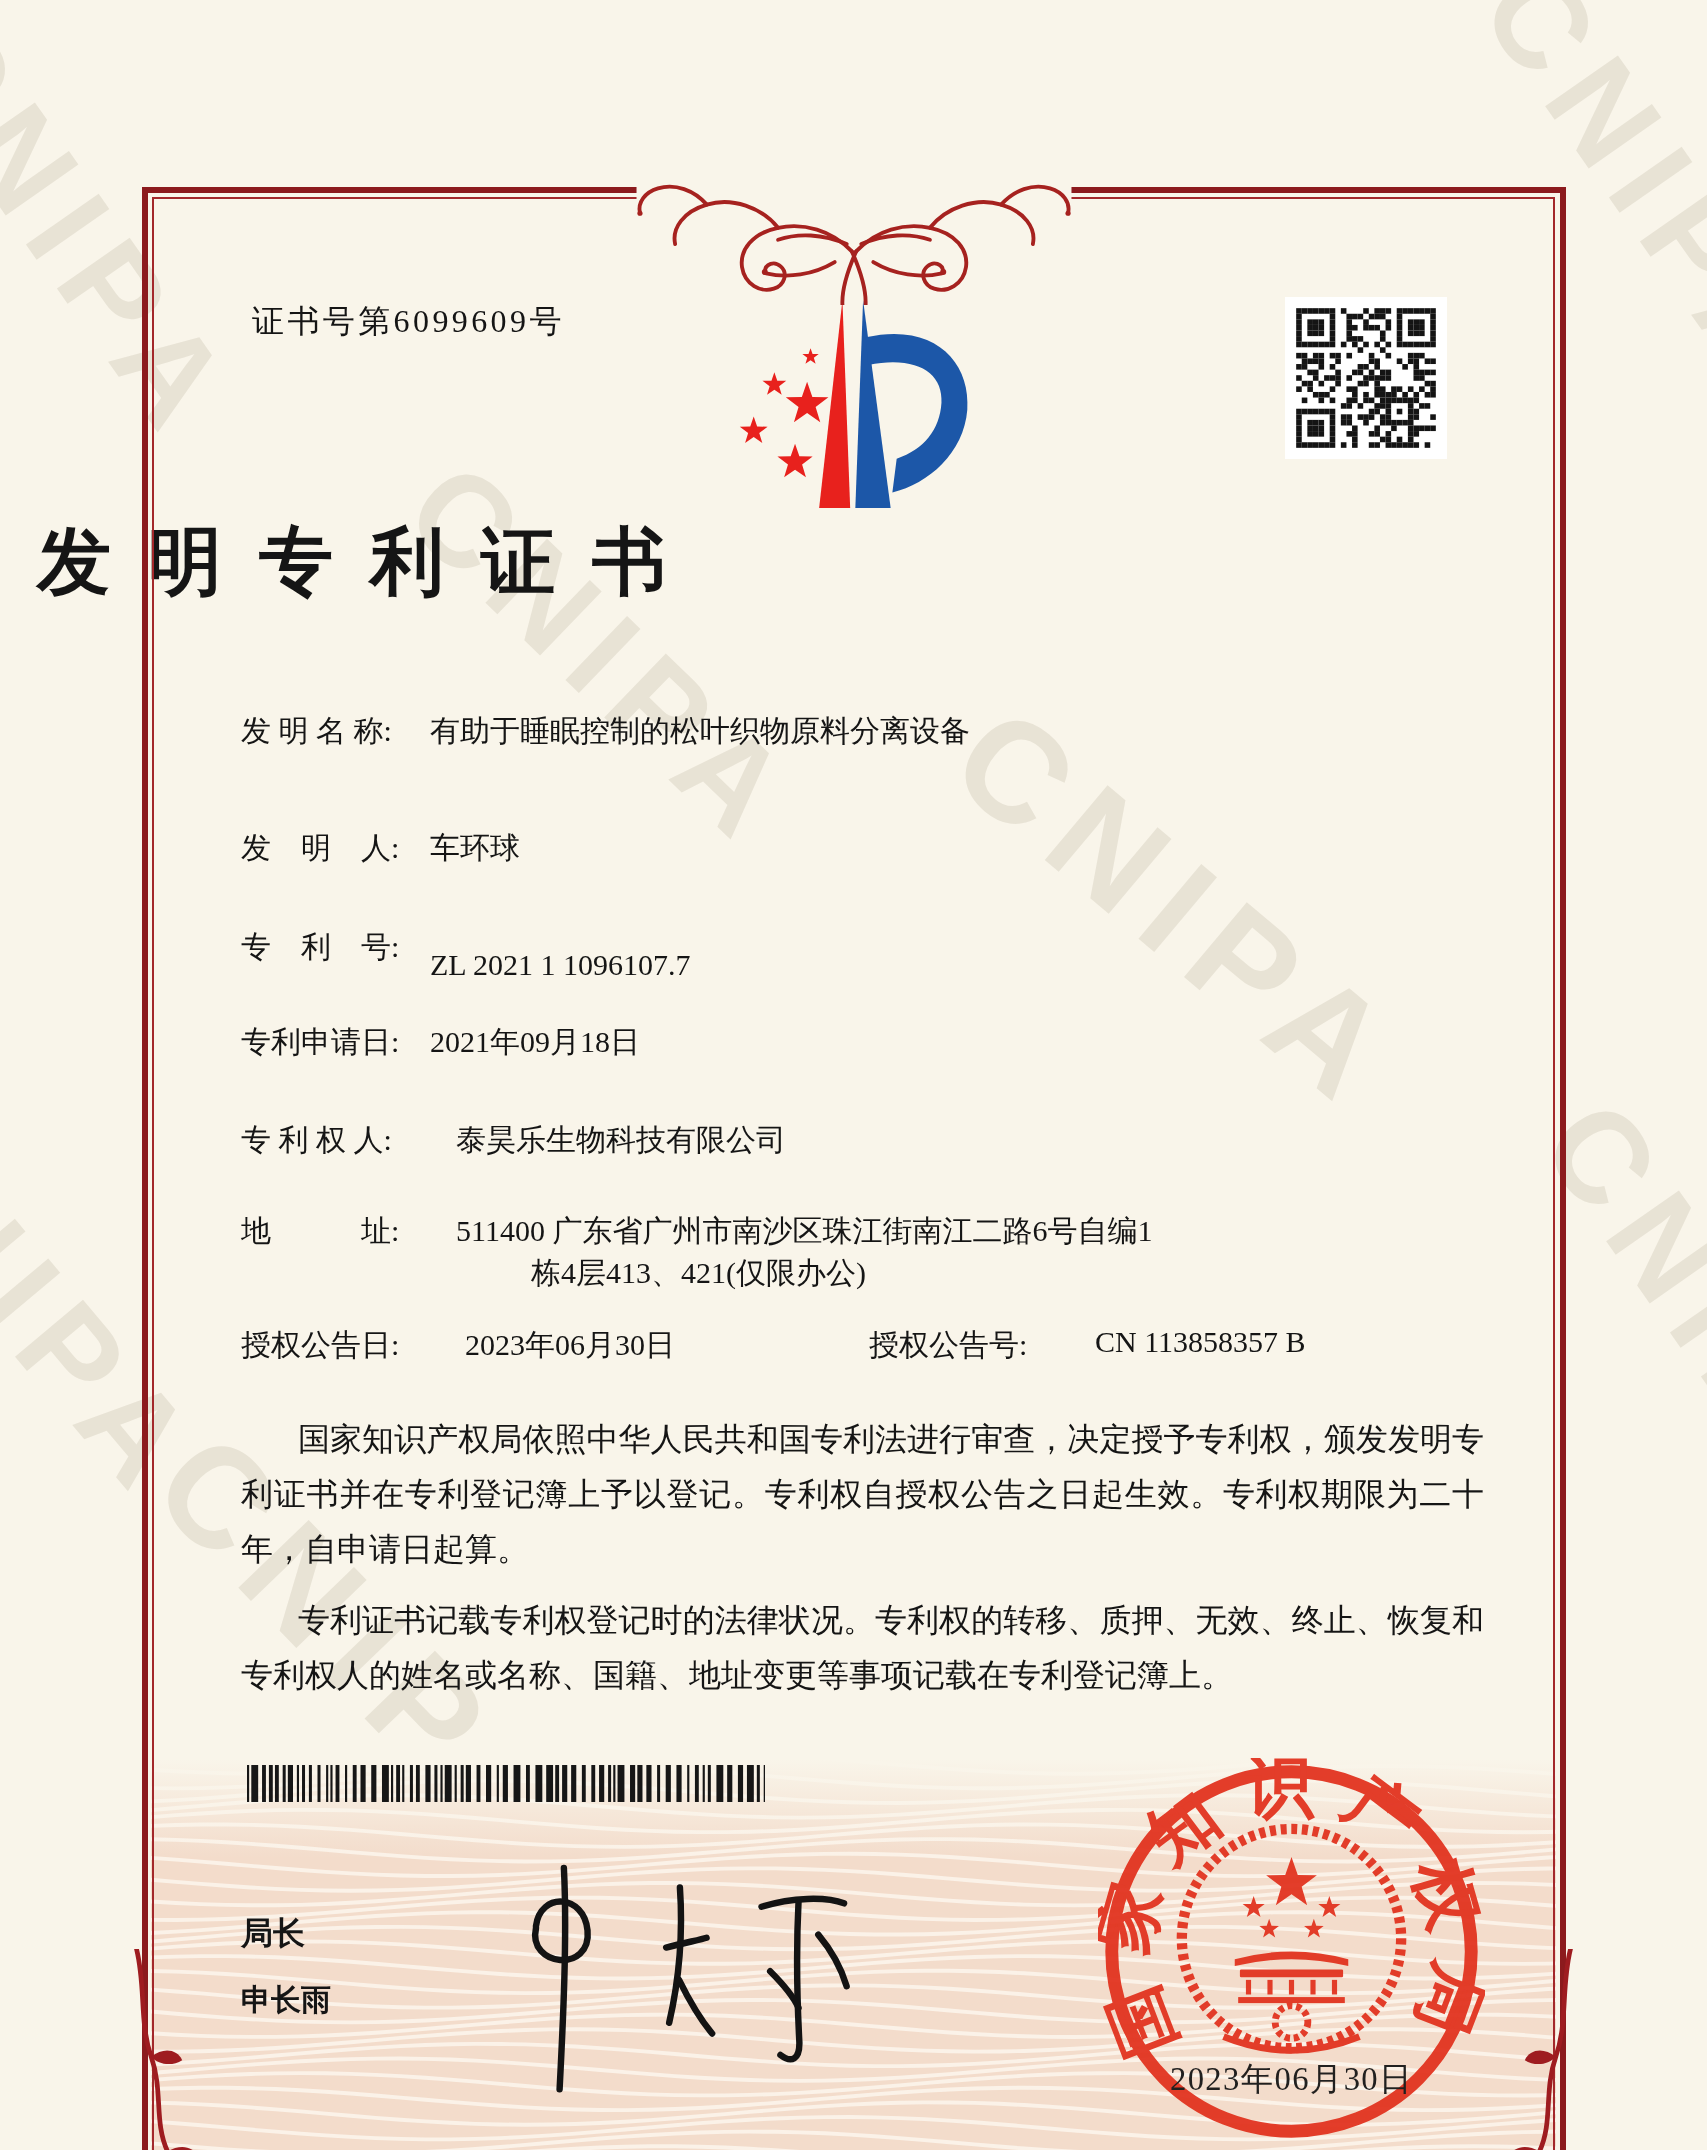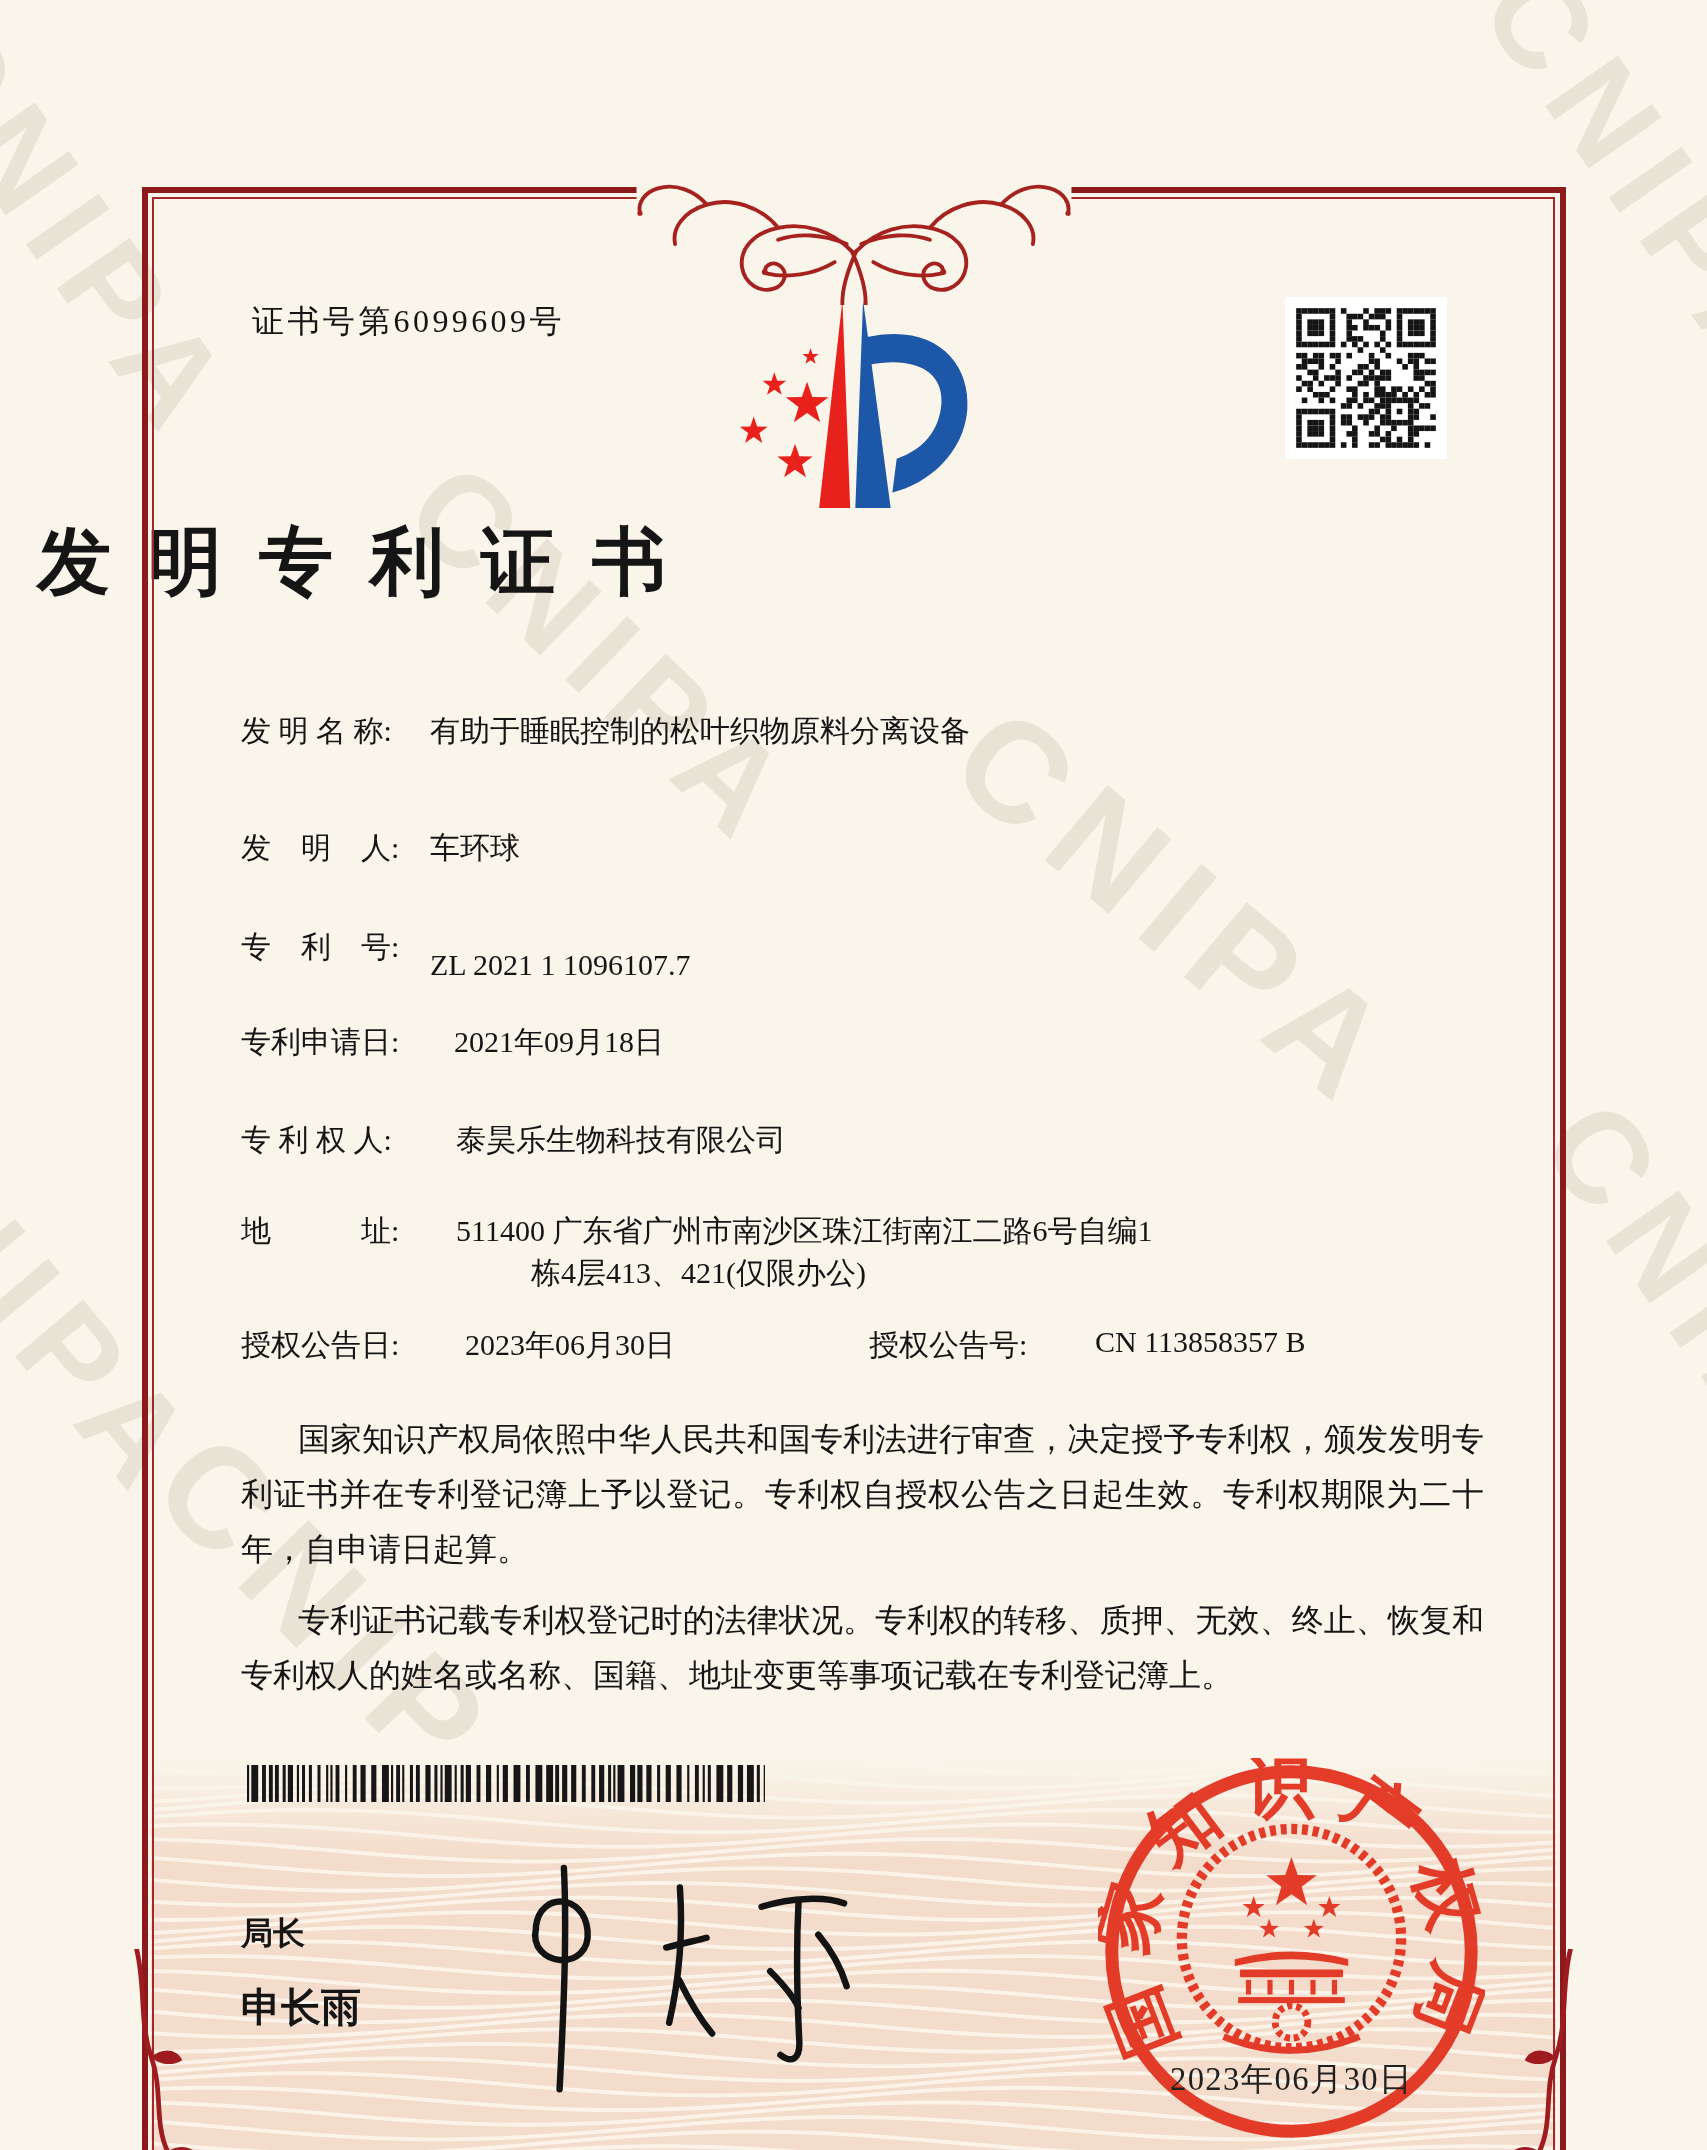--- a/index.html
+++ b/index.html
@@ -22,21 +22,21 @@
   .txt{position:absolute;white-space:nowrap;z-index:3;}
   .t70{font-size:30px;}
   #certno{left:239px;top:300px;font-size:32px;letter-spacing:3.4px;margin-left:13px;}
   #title{left:0;width:100%;top:513px;font-size:74px;font-weight:700;
          letter-spacing:37px;text-indent:37px;}
   #paras{position:absolute;left:241px;top:1412px;width:1243px;z-index:3;
          font-size:32px;line-height:55px;text-align:justify;}
   #paras p{margin:0 0 16.3px 0;text-indent:57px;}
   .heiti{font-family:"Liberation Sans","DejaVu Sans",sans-serif;font-weight:700;}
   #director-label{left:241px;top:1912px;font-size:32px;}
-  #director-name{left:241px;top:1980px;font-size:40px;}
+  #director-name{left:241px;top:1980px;font-size:30px;}
   
   #logo{position:absolute;left:727px;top:296px;z-index:3;}
   #qr{position:absolute;left:1285px;top:297px;z-index:3;}
   #barcode{position:absolute;left:247px;top:1765px;z-index:3;}
   #signature{position:absolute;left:495px;top:1838px;z-index:3;}
   #seal{position:absolute;left:1098px;top:1758px;z-index:4;opacity:.95;}
   #top-ornament{position:absolute;left:598px;top:142px;z-index:6;pointer-events:none;}
   .corner{position:absolute;top:1949px;z-index:6;pointer-events:none;}
   #corner-left{left:103px;}
   #corner-right{left:1363px;transform:scaleX(-1);}
@@ -432,21 +432,21 @@
   <span class="txt t70" style="left:241px;top:711px">发 明 名 称:</span>
   <span class="txt t70" style="left:430px;top:711px">有助于睡眠控制的松叶织物原料分离设备</span>
 
   <span class="txt t70" style="left:241px;top:828px">发　明　人:</span>
   <span class="txt t70" style="left:430px;top:828px">车环球</span>
 
   <span class="txt t70" style="left:241px;top:927px">专　利　号:</span>
   <span class="txt t70" style="left:430px;top:948px">ZL 2021 1 1096107.7</span>
 
   <span class="txt t70" style="left:241px;top:1022px">专利申请日:</span>
-  <span class="txt t70" style="left:454px;top:1022px">2021年09月18日</span>
+  <span class="txt t70" style="left:430px;top:1022px">2021年09月18日</span>
 
   <span class="txt t70" style="left:241px;top:1120px">专 利 权 人:</span>
   <span class="txt t70" style="left:456px;top:1120px">泰昊乐生物科技有限公司</span>
 
   <span class="txt t70" style="left:241px;top:1211px">地　　　址:</span>
   <span class="txt t70" style="left:456px;top:1211px">511400 广东省广州市南沙区珠江街南江二路6号自编1</span>
   <span class="txt t70" style="left:531px;top:1253px">栋4层413、421(仅限办公)</span>
 
   <span class="txt t70" style="left:241px;top:1325px">授权公告日:</span>
   <span class="txt t70" style="left:465px;top:1325px">2023年06月30日</span>

